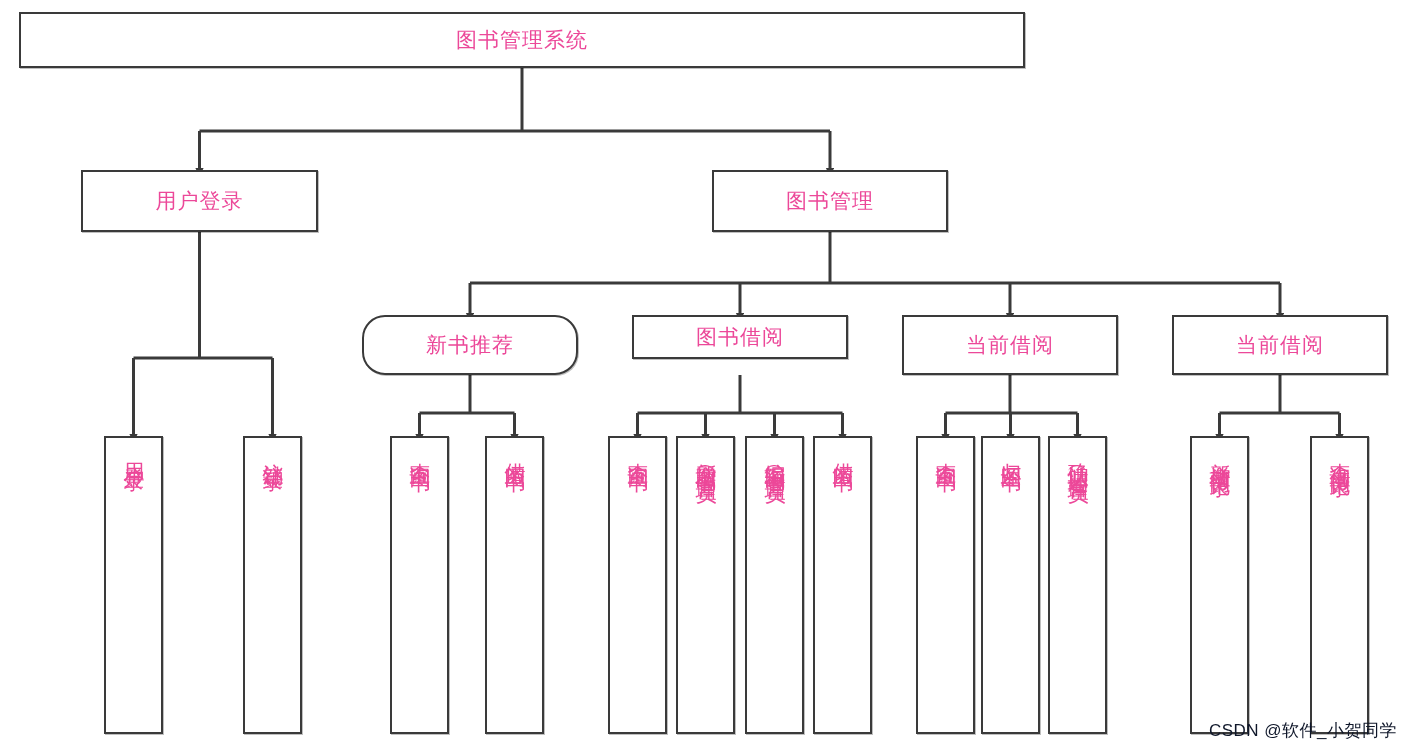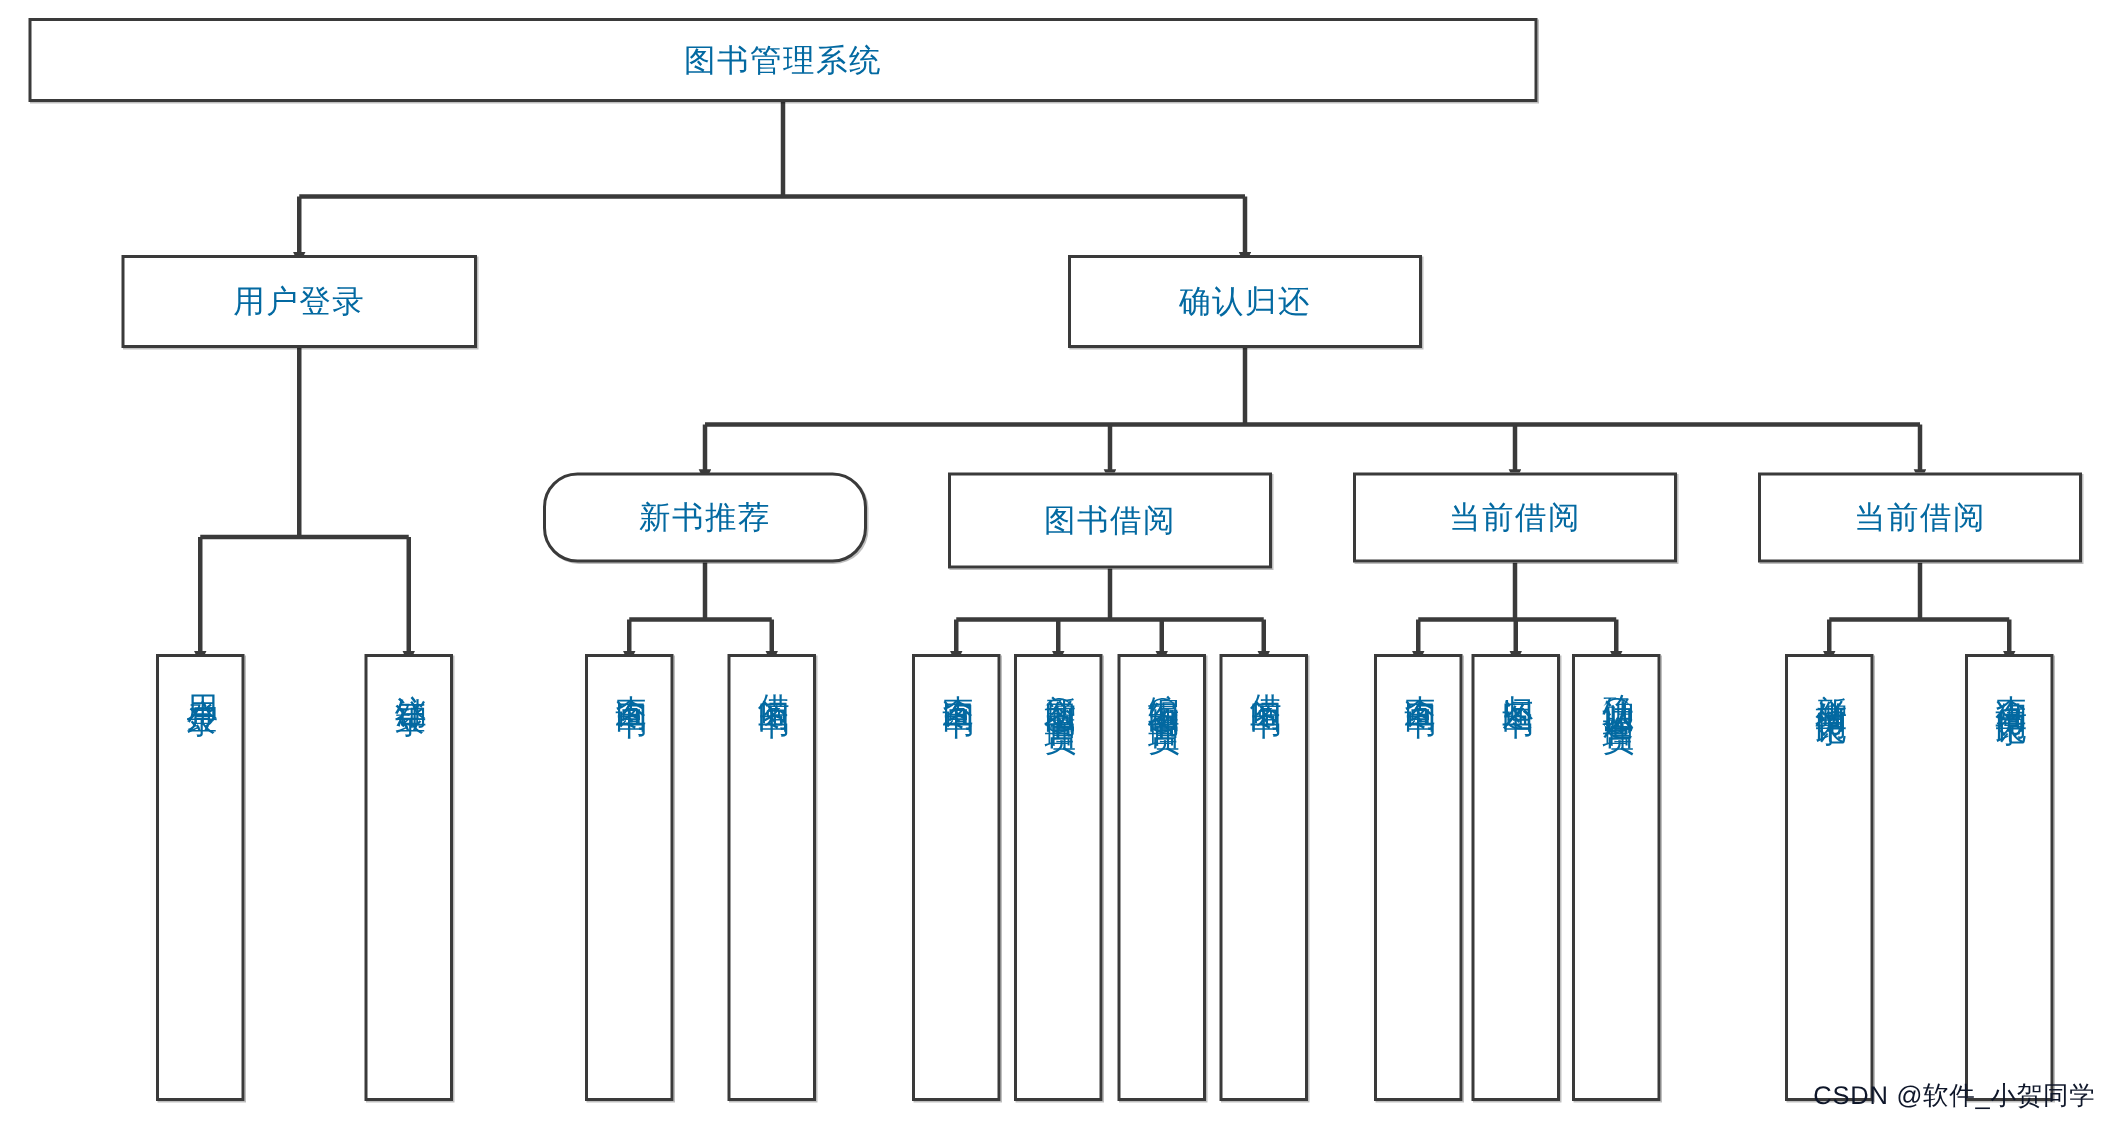--- a/index.html
+++ b/index.html
@@ -27,21 +27,21 @@
     pointer-events: none;
   }
   .node {
     position: absolute;
     box-sizing: border-box;
     border: 2px solid #3a3a3a;
     background: #ffffff;
     display: flex;
     align-items: center;
     justify-content: center;
-    color: #0369a1;
+    color: #ec4899;
     box-shadow: 1px 1px 0 rgba(0,0,0,0.25);
   }
   .node-h {
     font-size: 21px;
     letter-spacing: 1px;
     white-space: nowrap;
   }
   .node-root .node-label {
     font-size: 21px;
   }
@@ -118,27 +118,27 @@
   </svg>
 
   <div class="node node-h node-root" style="left: 19px; top: 12px; width: 1006px; height: 56px;">
     <span class="node-label">图书管理系统</span>
   </div>
 
   <div class="node node-h" style="left: 81px; top: 170px; width: 237px; height: 62px;">
     <span class="node-label">用户登录</span>
   </div>
   <div class="node node-h" style="left: 712px; top: 170px; width: 236px; height: 62px;">
-    <span class="node-label">确认归还</span>
+    <span class="node-label">图书管理</span>
   </div>
 
   <div class="node node-h" style="left: 362px; top: 315px; width: 216px; height: 60px; border-radius: 23px;">
     <span class="node-label">新书推荐</span>
   </div>
-  <div class="node node-h" style="left: 632px; top: 315px; width: 216px; height: 64px;">
+  <div class="node node-h" style="left: 632px; top: 315px; width: 216px; height: 44px;">
     <span class="node-label">图书借阅</span>
   </div>
   <div class="node node-h" style="left: 902px; top: 315px; width: 216px; height: 60px; justify-content: center;">
     <span class="node-label">当前借阅</span>
   </div>
   <div class="node node-h" style="left: 1172px; top: 315px; width: 216px; height: 60px;">
     <span class="node-label">当前借阅</span>
   </div>
 
   <div class="node node-v" style="left: 104px; top: 436px; width: 59px; height: 298px;">

